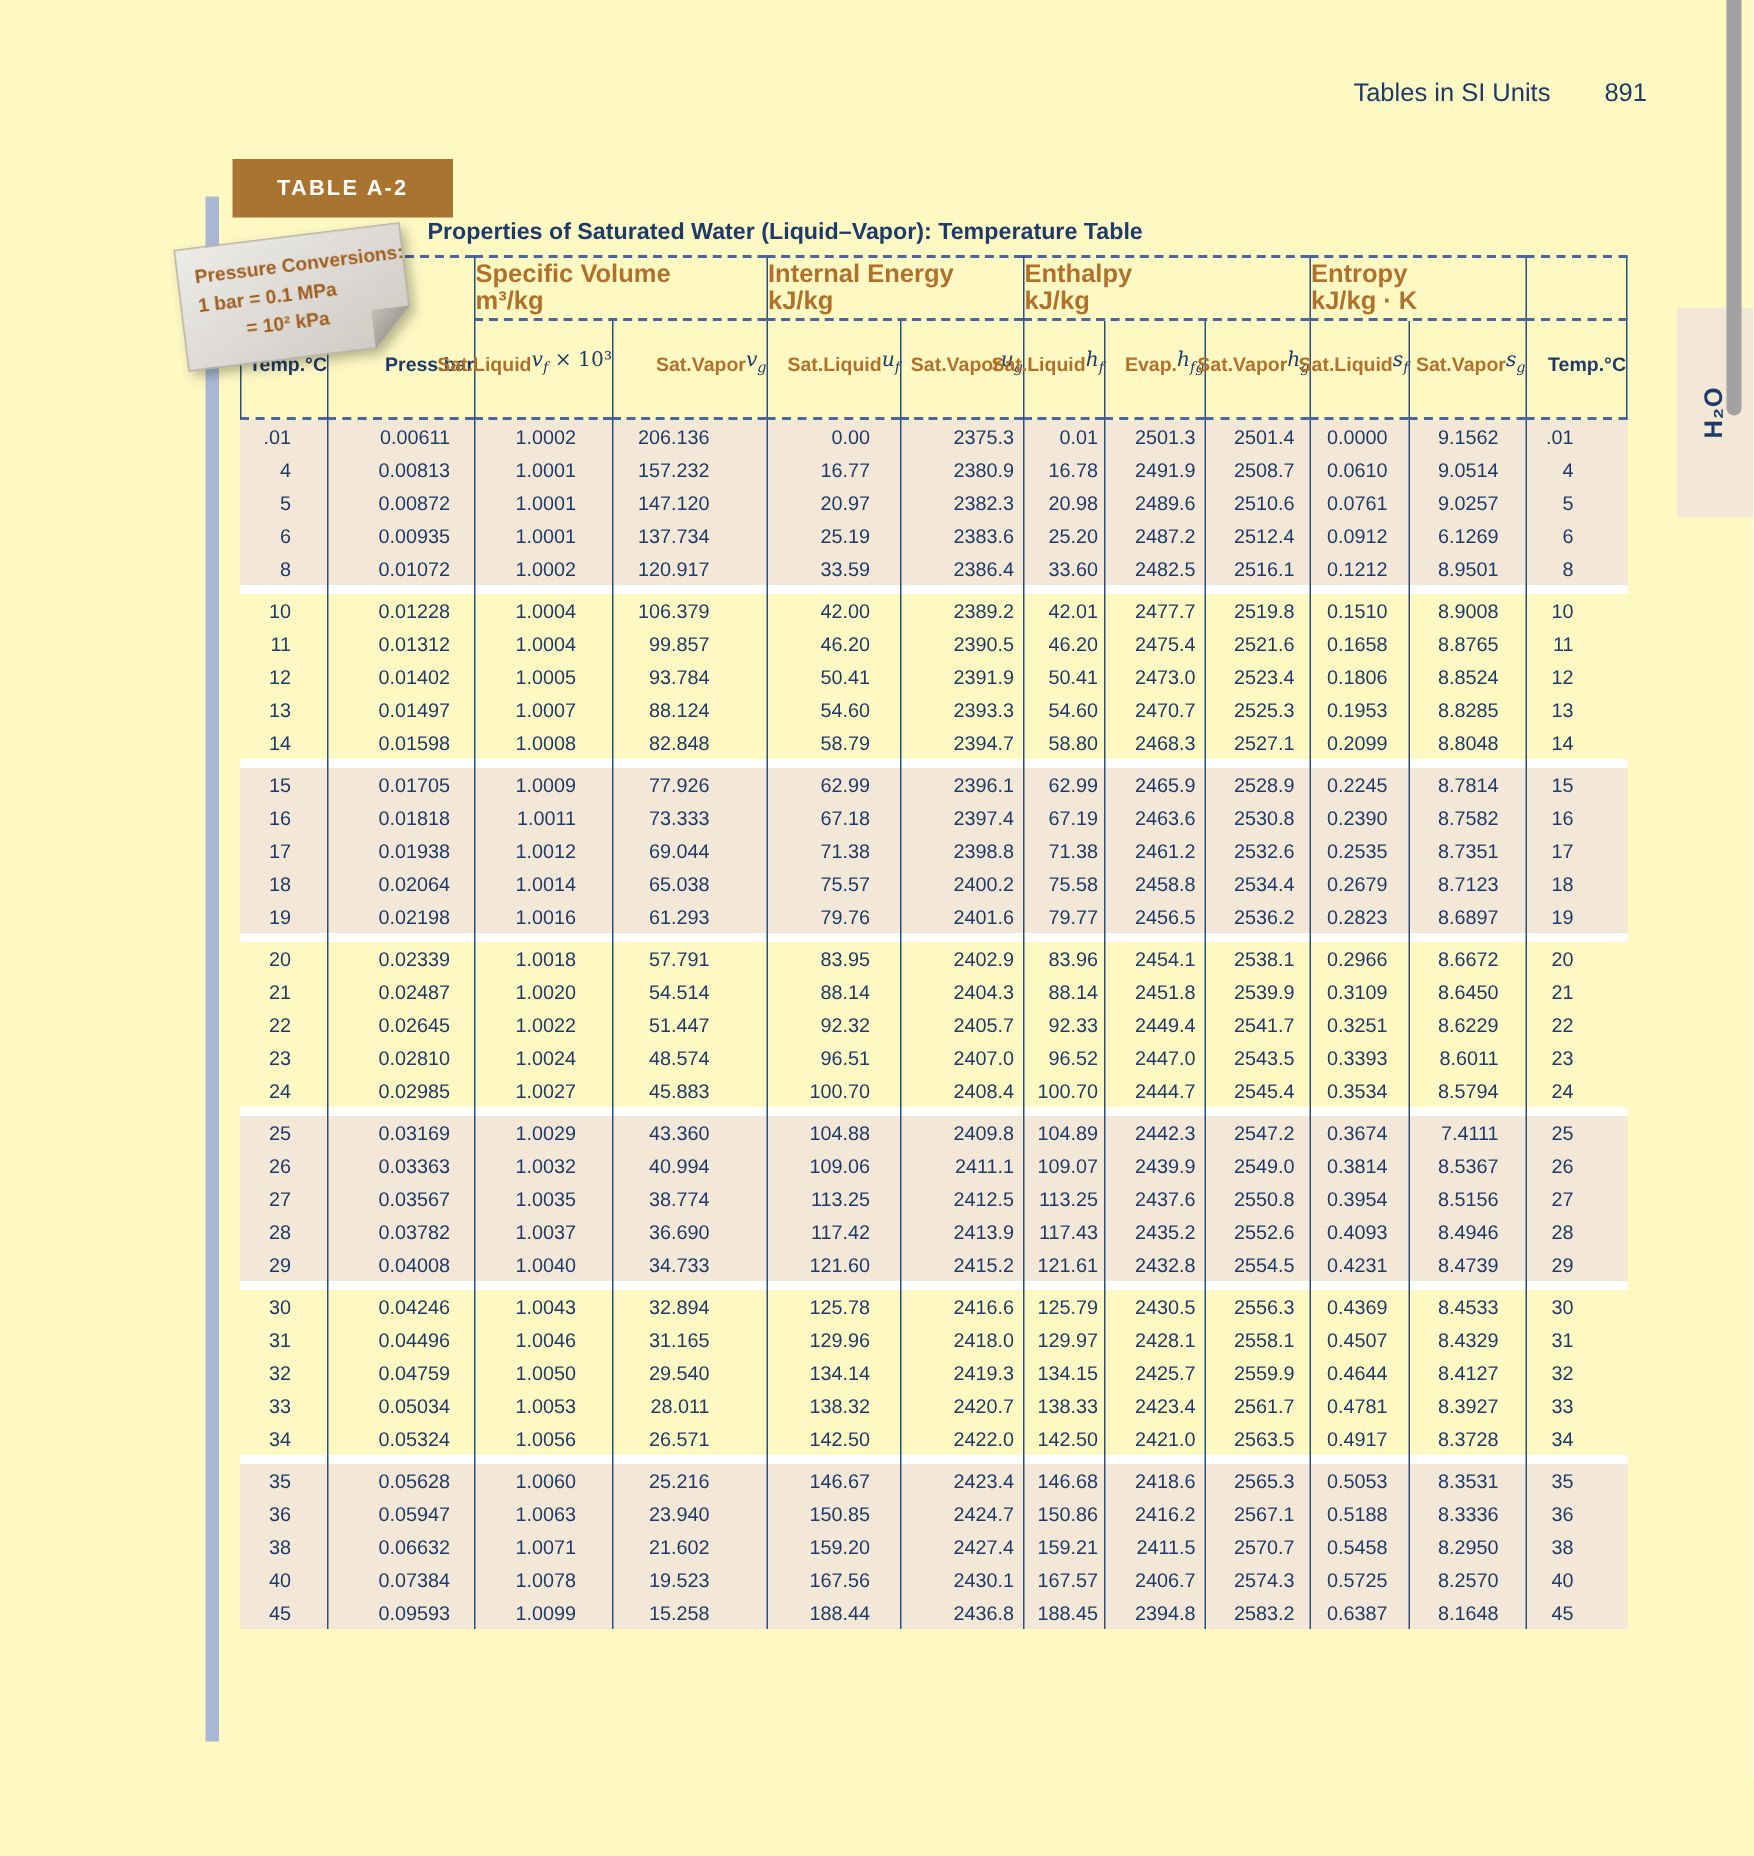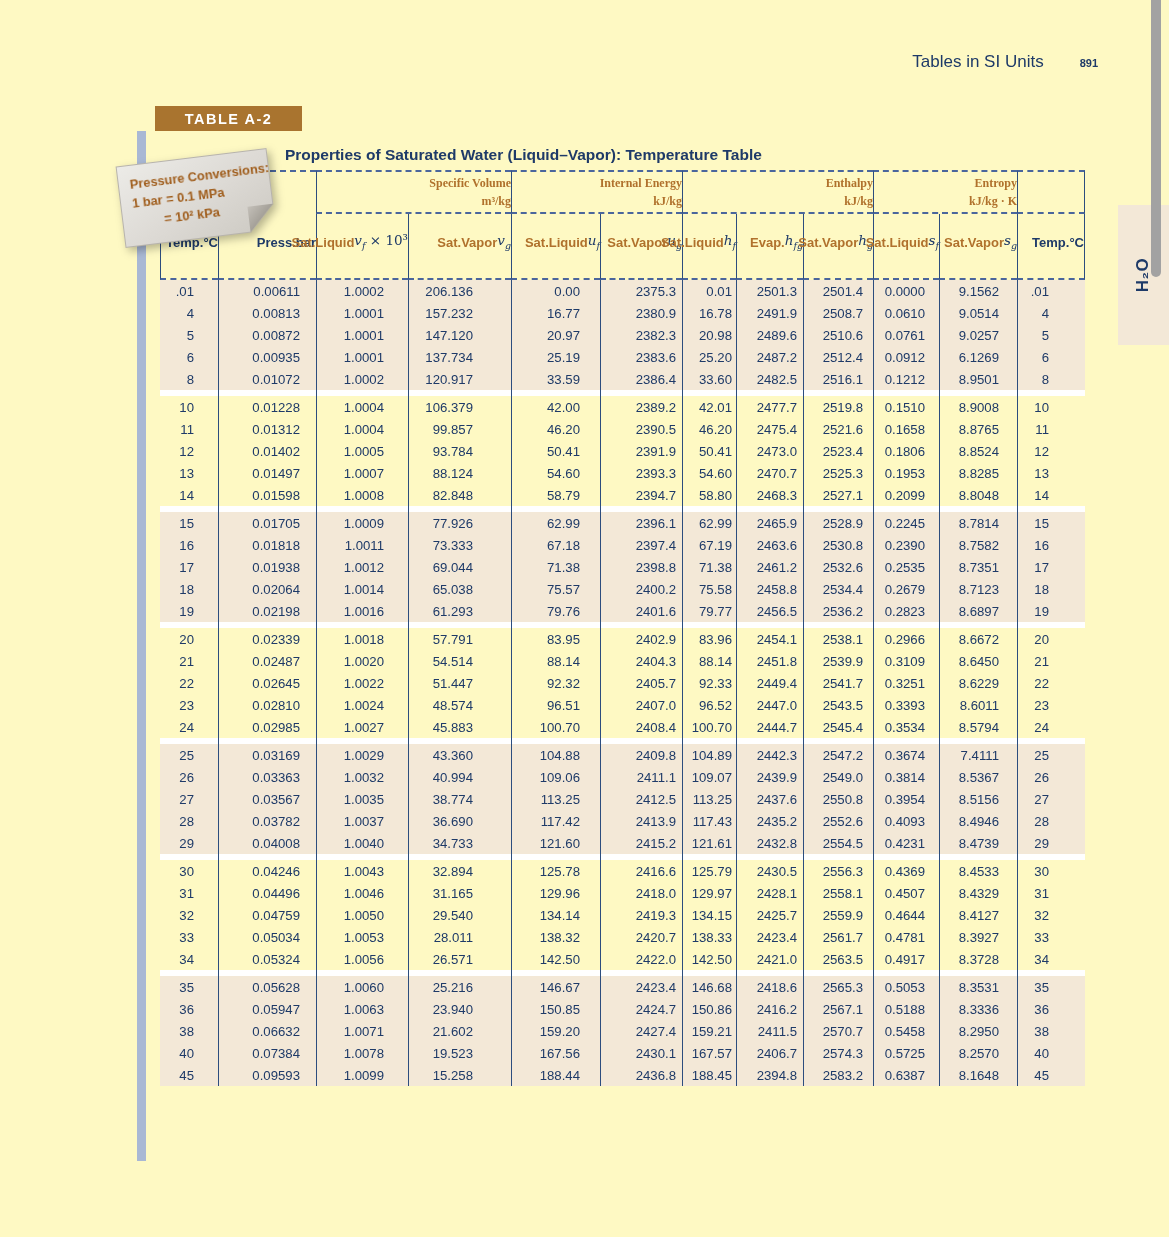--- a/index.html
+++ b/index.html
@@ -24,27 +24,27 @@
   
   .top-header {
     position: absolute;
     top: 52px;
     right: 71px;
     display: flex;
     align-items: baseline;
     gap: 36px;
   }
   .tisi { font-size: 17px; color: var(--navy); }
-  .pageno { font-size: 11px; font-weight: bold; color: var(--navy); }
+  .pageno { font-size: 17px; font-weight: normal; color: var(--navy); }
 
   
   .banner {
     position: absolute;
     left: 155px; top: 106px;
-    width: 147px; height: 25px;
+    width: 147px; height: 39px;
     background: var(--banner);
     color: #ffffff;
     font-weight: bold;
     font-size: 14.5px;
     letter-spacing: 1.5px;
     display: flex; align-items: center; justify-content: center;
   }
   
   .accent-bar {
     position: absolute;
@@ -103,25 +103,24 @@
   .sp3 { grid-column: span 3; }
   
   .ga { height: 44px; border-top: 2px dashed var(--dash); }
   .gcell, .gtemp {
     border-left: 1.4px solid var(--vline);
     border-bottom: 2px dashed var(--dash);
   }
   .gtemp { border-right: 1.4px solid var(--vline); }
   .gcell {
     display: flex; flex-direction: column;
-    align-items: flex-end; justify-content: center;
+    align-items: flex-start; justify-content: center;
     color: var(--brown); font-weight: bold;
-    font-size: 12px; line-height: 18px;
+    font-size: 17px; line-height: 18px;
     white-space: nowrap;
-    font-family: Liberation Serif, serif;
   }
   
   .hc {
     height: 66px;
     border-left: 1.4px solid var(--vline);
     border-bottom: 2px dashed var(--dash);
     display: flex; 
     justify-content: flex-end; align-items: center;
     padding-bottom: 7px;
     color: var(--brown); font-weight: bold;

